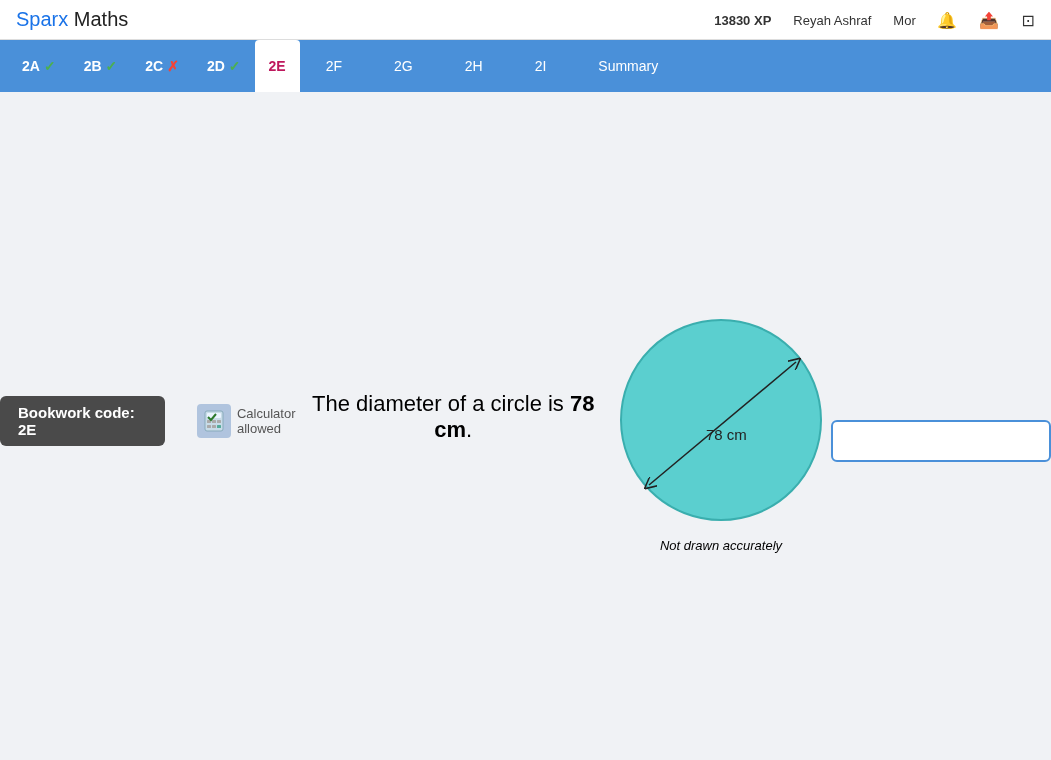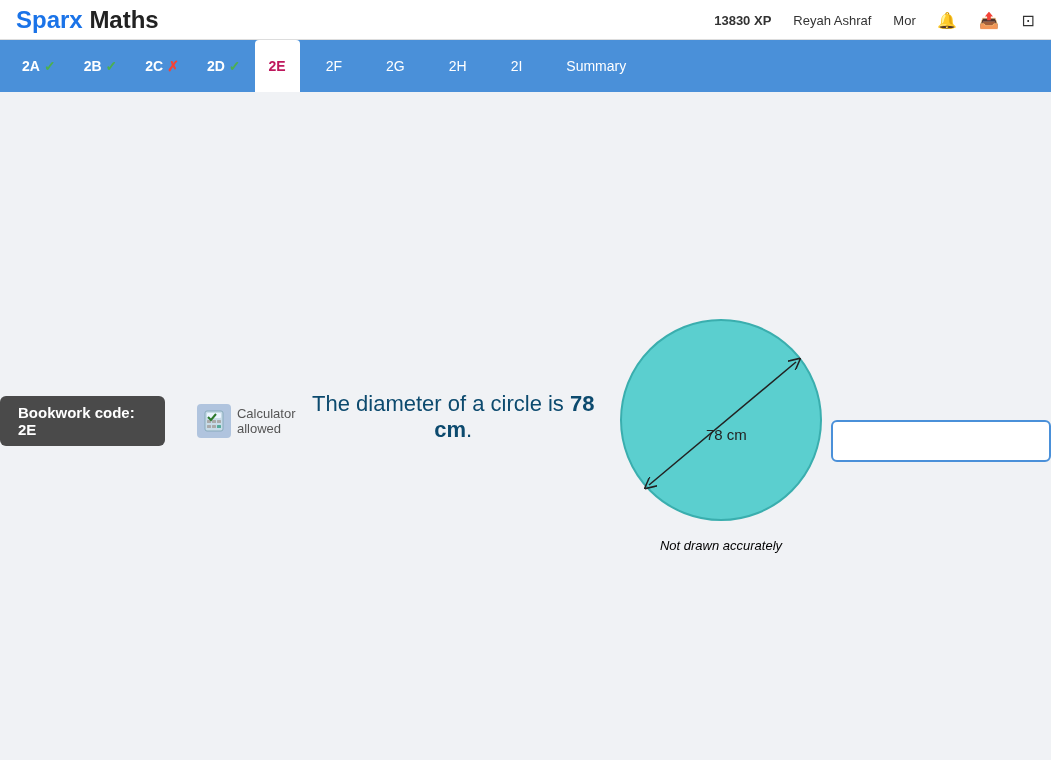--- a/index.html
+++ b/index.html
@@ -15,22 +15,22 @@
     .header {
       background: white;
       padding: 8px 16px;
       display: flex;
       align-items: center;
       border-bottom: 1px solid #ddd;
       position: relative;
       height: 40px;
     }
     .logo {
-      font-weight: bold;
-      font-size: 24px;
+      font-weight: normal;
+      font-size: 20px;
       color: #222;
     }
     .logo span {
       color: #1a73e8;
     }
     .header-right {
       position: absolute;
       right: 16px;
       top: 50%;
       transform: translateY(-50%);
@@ -74,21 +74,21 @@
       font-size: 14px;
     }
     .nav-tab .cross-icon {
       color: #f44336;
       font-size: 14px;
     }
     .nav-right-tabs {
       display: flex;
       align-items: center;
       margin-left: 8px;
-      gap: 8px;
+      gap: 16px;
     }
     .nav-plain-tab {
       display: flex;
       align-items: center;
       padding: 0 18px;
       font-size: 14px;
       font-weight: 500;
       color: white;
       cursor: pointer;
       height: 100%;
@@ -139,21 +139,21 @@
       color: #2d6a2d;
     }
 
     
     .question-section {
       text-align: center;
       margin-bottom: 16px;
     }
     .question-title {
       font-size: 22px;
-      color: #0c4a6e;
+      color: #000000;
       margin-bottom: 12px;
     }
     .question-body {
       font-size: 20px;
       color: #222;
       line-height: 1.5;
     }
     .question-body sup {
       font-size: 13px;
     }

